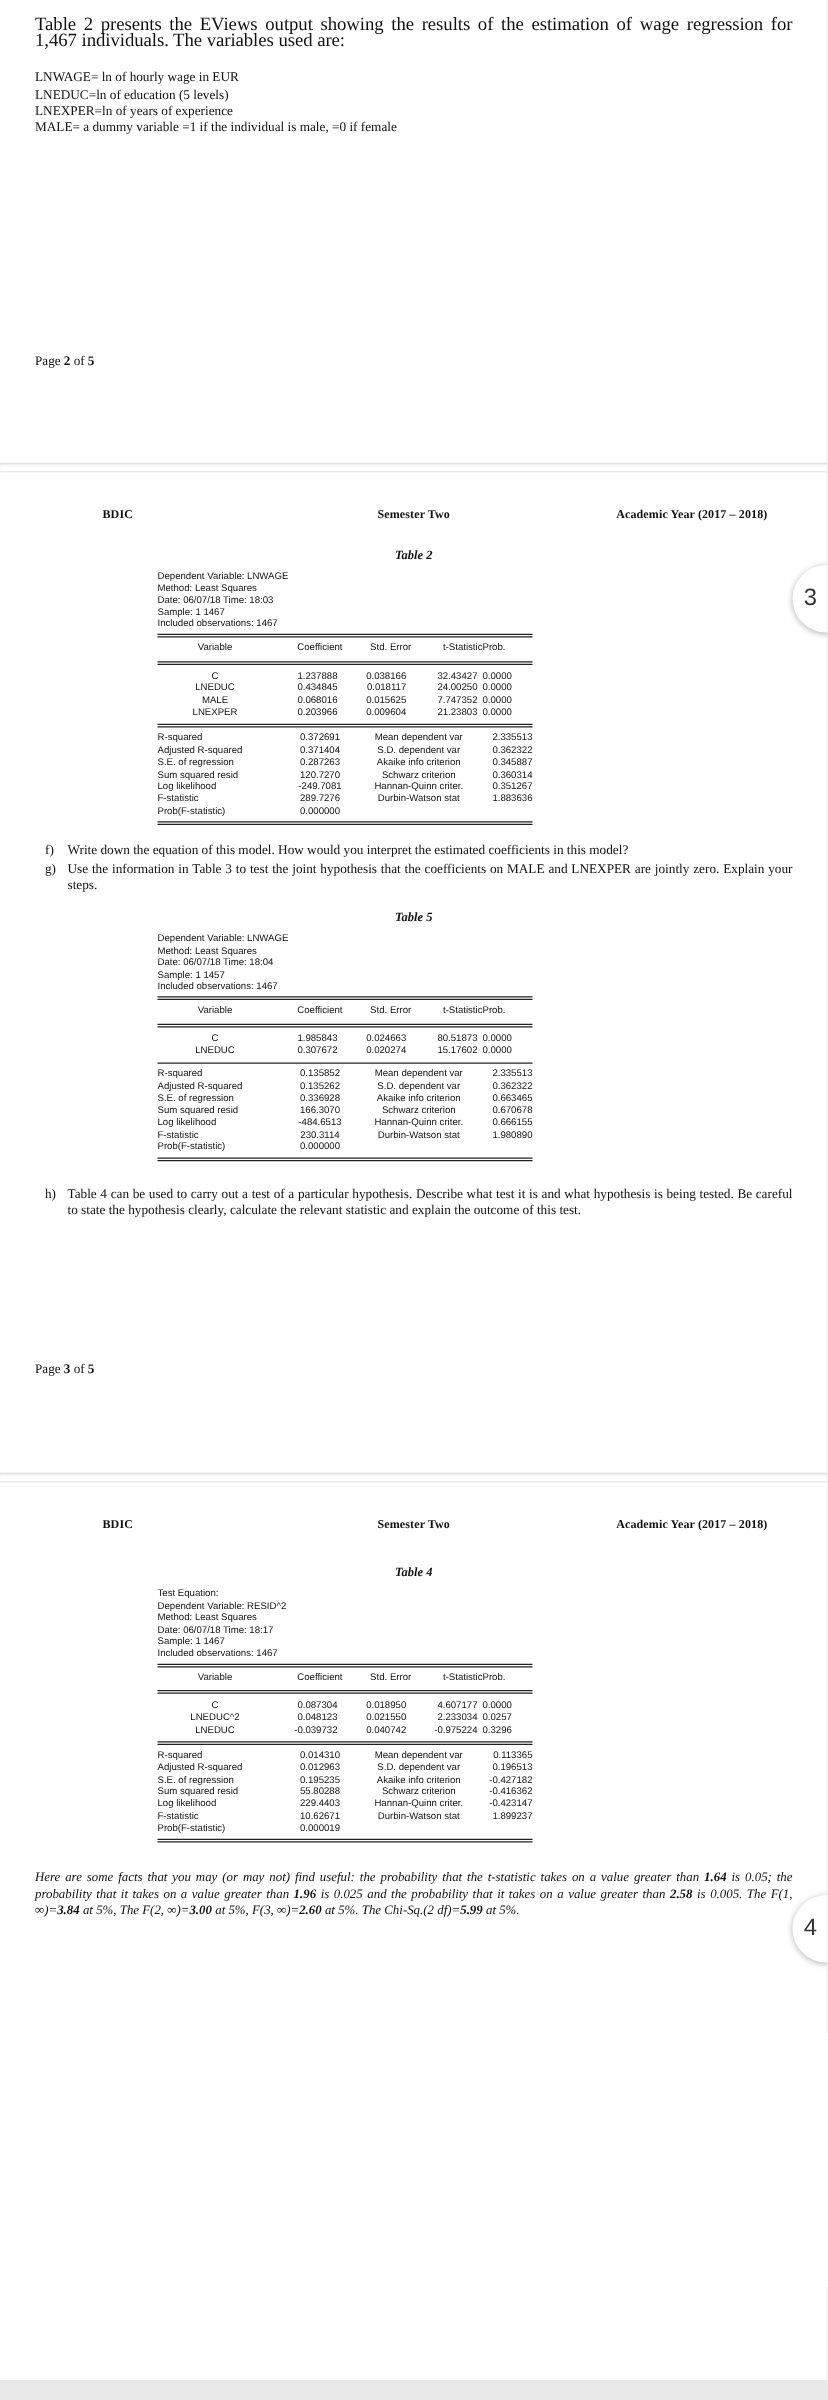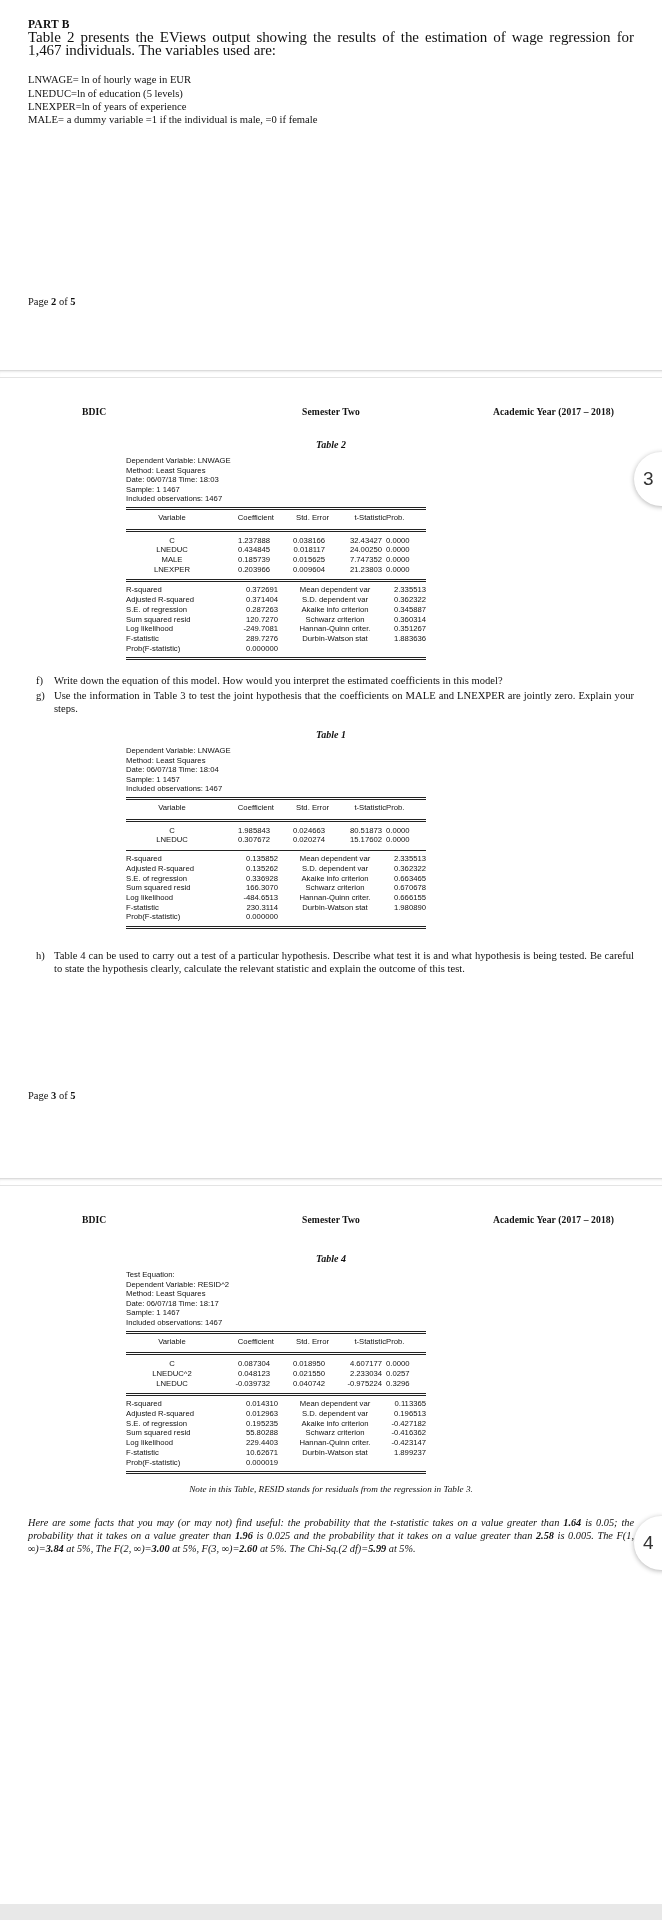--- a/index.html
+++ b/index.html
@@ -66,21 +66,21 @@
     margin-top: 16px;
   }
   .varblock div { white-space: nowrap; }
 
   .pagefoot {
     position: absolute;
     left: 28px;
     font-size: 10.5px;
   }
   .pagefoot b { font-weight: bold; }
-  .p2 .pagefoot { top: 296px; }
+  .p2 .pagefoot { top: 284px; }
 
   
   .phead {
     display: flex;
     font-size: 9.6px;
     font-weight: bold;
     padding: 0 40px;
     letter-spacing: .1px;
   }
   .phead .h-left   { width: 33%; text-align: left; padding-left: 42px; }
@@ -120,21 +120,21 @@
     width: 300px;
   }
   .ev .c-var  { width: 92px; text-align: center; }
   .ev .c-num  { width: 56px; text-align: right; padding-right: 4px; }
   .ev .c-num2 { width: 55px; text-align: right; padding-right: 4px; }
   .ev .c-num3 { width: 57px; text-align: right; padding-right: 4px; }
   .ev .c-num4 { width: 40px; padding-right: 0px; }
   .ev .hdrow td { padding: 3px 0 3px 0; }
 
   .ev .s-lbl  { width: 108px; text-align: left; }
-  .ev .s-val  { width: 52px; text-align: right; padding-right: 8px; }
+  .ev .s-val  { width: 52px; text-align: center; padding-right: 8px; }
   .ev .s-lbl2 { width: 98px; text-align: center; }
   .ev .s-val2 { width: 42px; text-align: right; }
 
   
   .qlist { padding: 0 28px; margin-top: 14px; }
   .q {
     display: flex;
     font-size: 10.6px;
     line-height: 13.2px;
     margin-bottom: 1px;
@@ -190,21 +190,20 @@
 
 <div class="doc">
 
   <div class="page p2">
 
     <div class="topclip">
       <div class="clipline"></div>
     </div>
 
     <div class="body-col">
-      <h1 class="partb">PART B</h1>
       <p class="intro">Table 2 presents the EViews output showing the results of the estimation of wage regression for 1,467 individuals. The variables used are:</p>
 
       <div class="varblock">
         <div>LNWAGE= ln of hourly wage in EUR</div>
         <div>LNEDUC=ln of education (5 levels)</div>
         <div>LNEXPER=ln of years of experience</div>
         <div>MALE= a dummy variable =1 if the individual is male, =0 if female</div>
       </div>
     </div>
 
@@ -259,21 +258,21 @@
           </tr>
           <tr>
             <td class="c-var">LNEDUC</td>
             <td class="c-num">0.434845</td>
             <td class="c-num2">0.018117</td>
             <td class="c-num3">24.00250</td>
             <td class="c-num4">0.0000</td>
           </tr>
           <tr>
             <td class="c-var">MALE</td>
-            <td class="c-num">0.185739</td>
+            <td class="c-num">0.068016</td>
             <td class="c-num2">0.015625</td>
             <td class="c-num3">7.747352</td>
             <td class="c-num4">0.0000</td>
           </tr>
           <tr>
             <td class="c-var">LNEXPER</td>
             <td class="c-num">0.203966</td>
             <td class="c-num2">0.009604</td>
             <td class="c-num3">21.23803</td>
             <td class="c-num4">0.0000</td>
@@ -336,21 +335,21 @@
         <div class="lbl">f)</div>
         <div class="txt">Write down the equation of this model. How would you interpret the estimated coefficients in this model?</div>
       </div>
       <div class="q">
         <div class="lbl">g)</div>
         <div class="txt">Use the information in Table 3 to test the joint hypothesis that the coefficients on MALE and LNEXPER are jointly zero. Explain your steps.</div>
       </div>
     </div>
 
     <div style="margin-top:14px;">
-      <div class="tbl-title">Table 1</div>
+      <div class="tbl-title">Table 5</div>
       <div class="ev">
         <div class="hdrlines">
           <div>Dependent Variable: LNWAGE</div>
           <div>Method: Least Squares</div>
           <div>Date: 06/07/18   Time: 18:04</div>
           <div>Sample: 1 1457</div>
           <div>Included observations: 1467</div>
         </div>
         <div class="rule-d"></div>
         <table>
@@ -550,19 +549,18 @@
             <td class="s-lbl">Prob(F-statistic)</td>
             <td class="s-val">0.000019</td>
             <td class="s-lbl2"></td>
             <td class="s-val2"></td>
           </tr>
         </tbody>
           </table>
         <div class="rule-d" style="margin-top:4px;"></div>
       </div>
 
-      <div class="note">Note in this Table, RESID stands for residuals from the regression in Table 3.</div>
     </div>
 
     <div class="closing"><span>Here are some facts that you may (or may not) find useful: the probability that the t-statistic takes on a value greater than </span><b>1.64</b><span> is 0.05; the probability that it takes on a value greater than </span><b>1.96</b><span> is 0.025 and the probability that it takes on a value greater than </span><b>2.58</b><span> is 0.005. The F(1, ∞)=</span><b>3.84</b><span> at 5%,  The F(2, ∞)=</span><b>3.00</b><span> at 5%, F(3, ∞)=</span><b>2.60</b><span> at 5%. The Chi-Sq.(2 df)=</span><b>5.99</b><span> at 5%.</span></div>
   </div>
 
 </div>
 
 </body></html>

